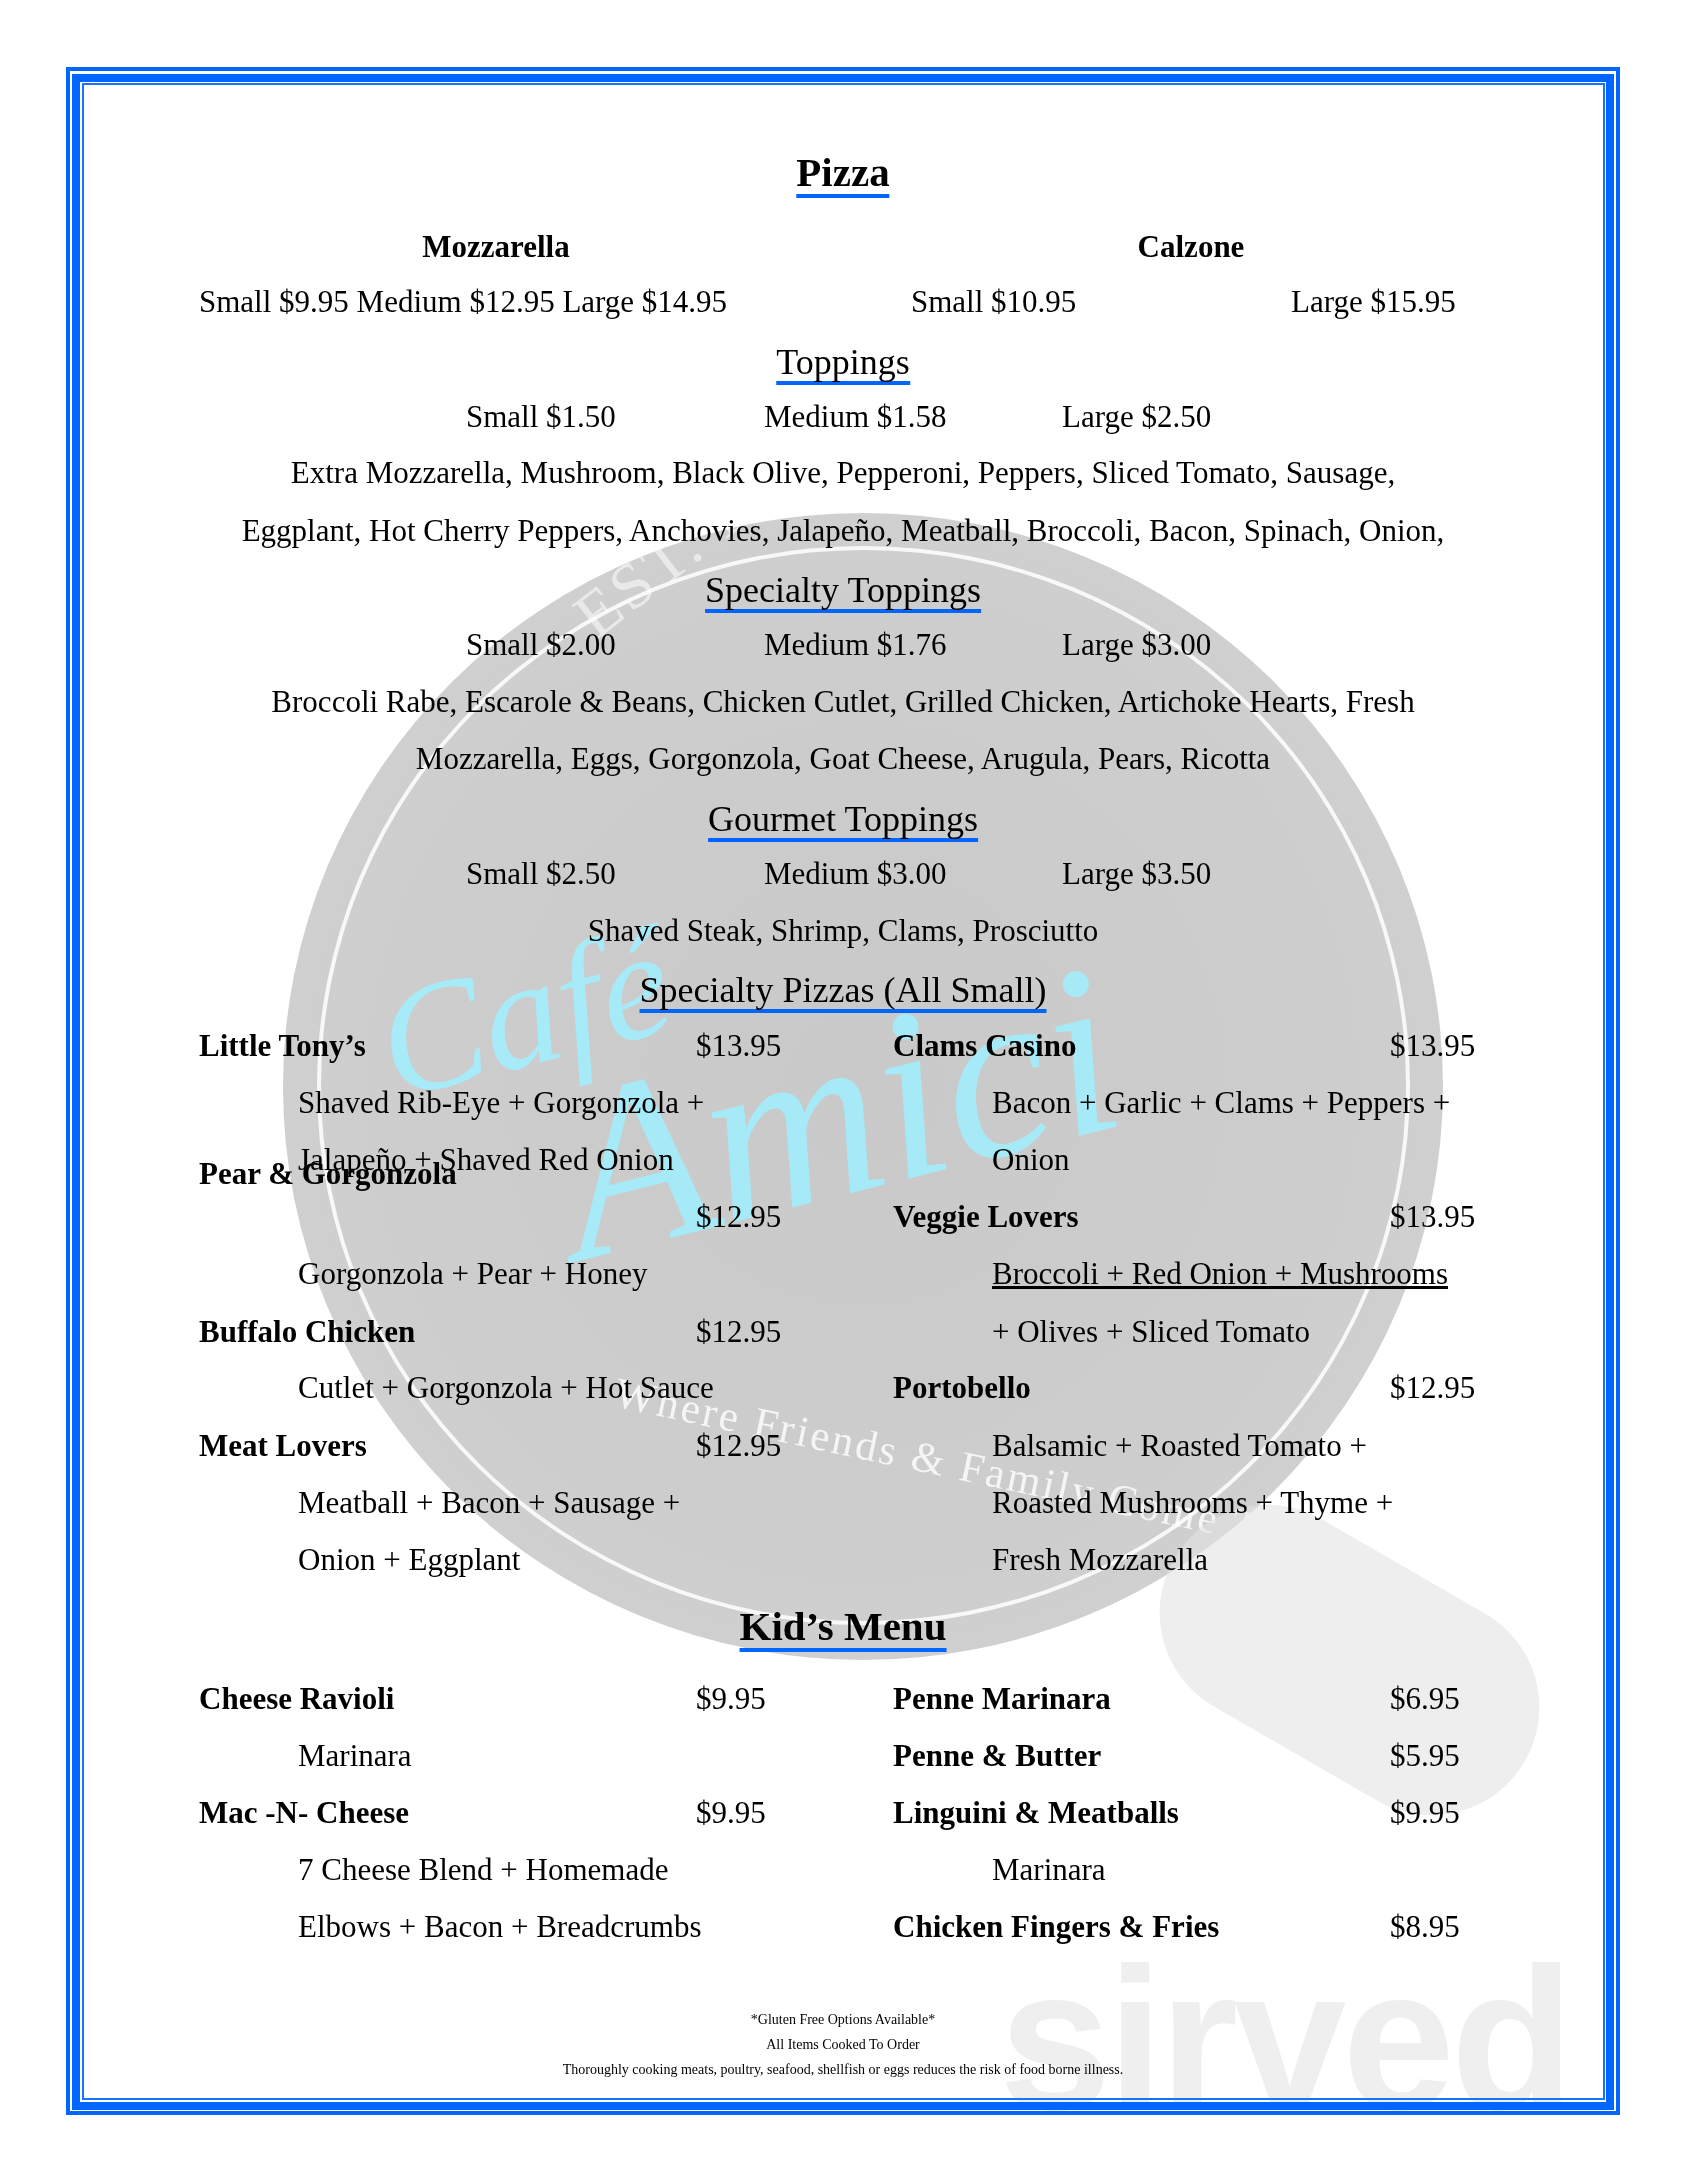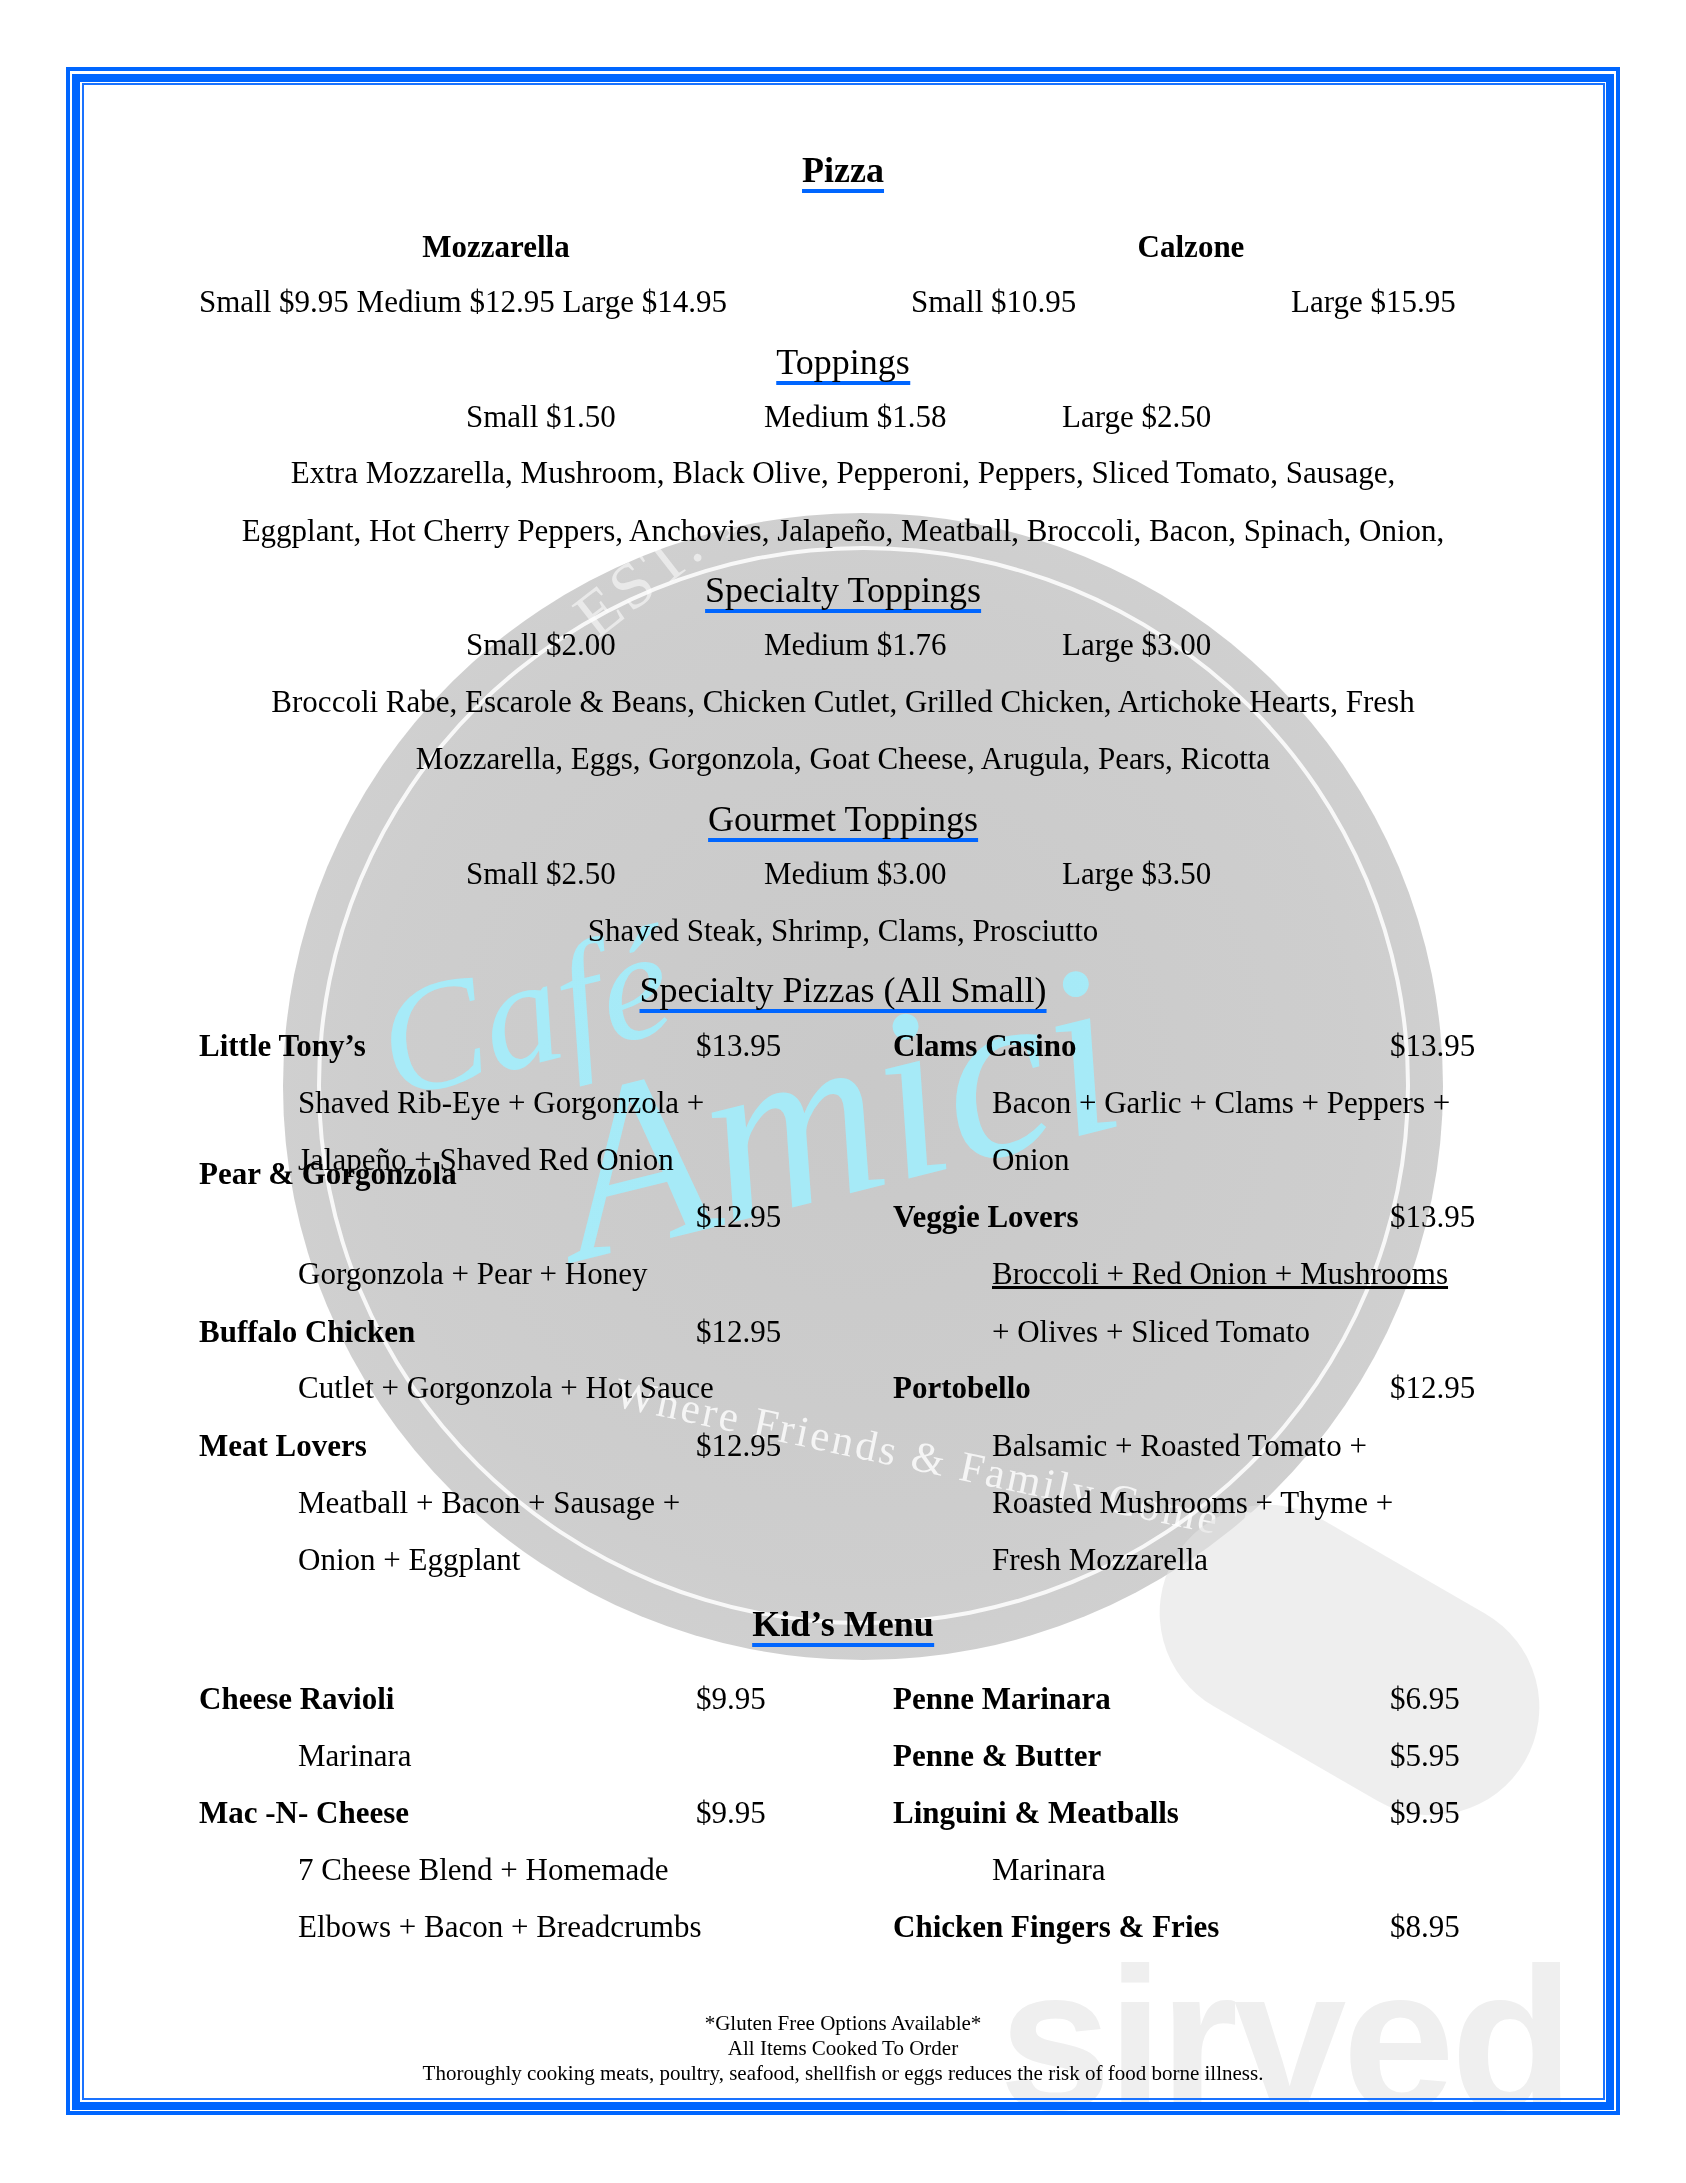--- a/index.html
+++ b/index.html
@@ -25,23 +25,23 @@
   .logo-tagline { position:absolute; left:607px; top:1451px; font-size:43px; color:rgba(255,255,255,0.8);
           transform:rotate(12deg); letter-spacing:2.7px; }
   .cutlery { position:absolute; left:1147px; top:1552px; width:405px; height:216px;
           background:#e2e2e2; border-radius:108px; transform:rotate(30deg); opacity:0.6; }
   .sirved { position:absolute; left:999px; top:1923px; font-family:"Liberation Sans", sans-serif;
           font-size:202px; font-weight:bold; color:#efefef; letter-spacing:-4px; }
   .t { position:absolute; white-space:nowrap; font-size:31px; line-height:1; }
   .b { font-weight:bold; }
   .c { transform:translateX(-50%); }
   .u { border-bottom:4px solid #0066ff; padding-bottom:1.3px; }
-  .h1 { font-size:36px; font-weight:bold; }
+  .h1 { font-size:41px; font-weight:bold; }
   .h2 { font-size:36px; font-weight:normal; }
-  .foot { font-size:21px; }
+  .foot { font-size:14px; }
 </style>
 </head>
 <body>
 
 <div class="logo"></div>
 <div class="logo-ring"></div>
 <div class="logo-est">EST. IN 2007</div>
 <div class="logo-cafe">Café</div>
 <div class="logo-amici">Amici</div>
 <div class="logo-tagline">Where Friends &amp; Family Come Together</div>

